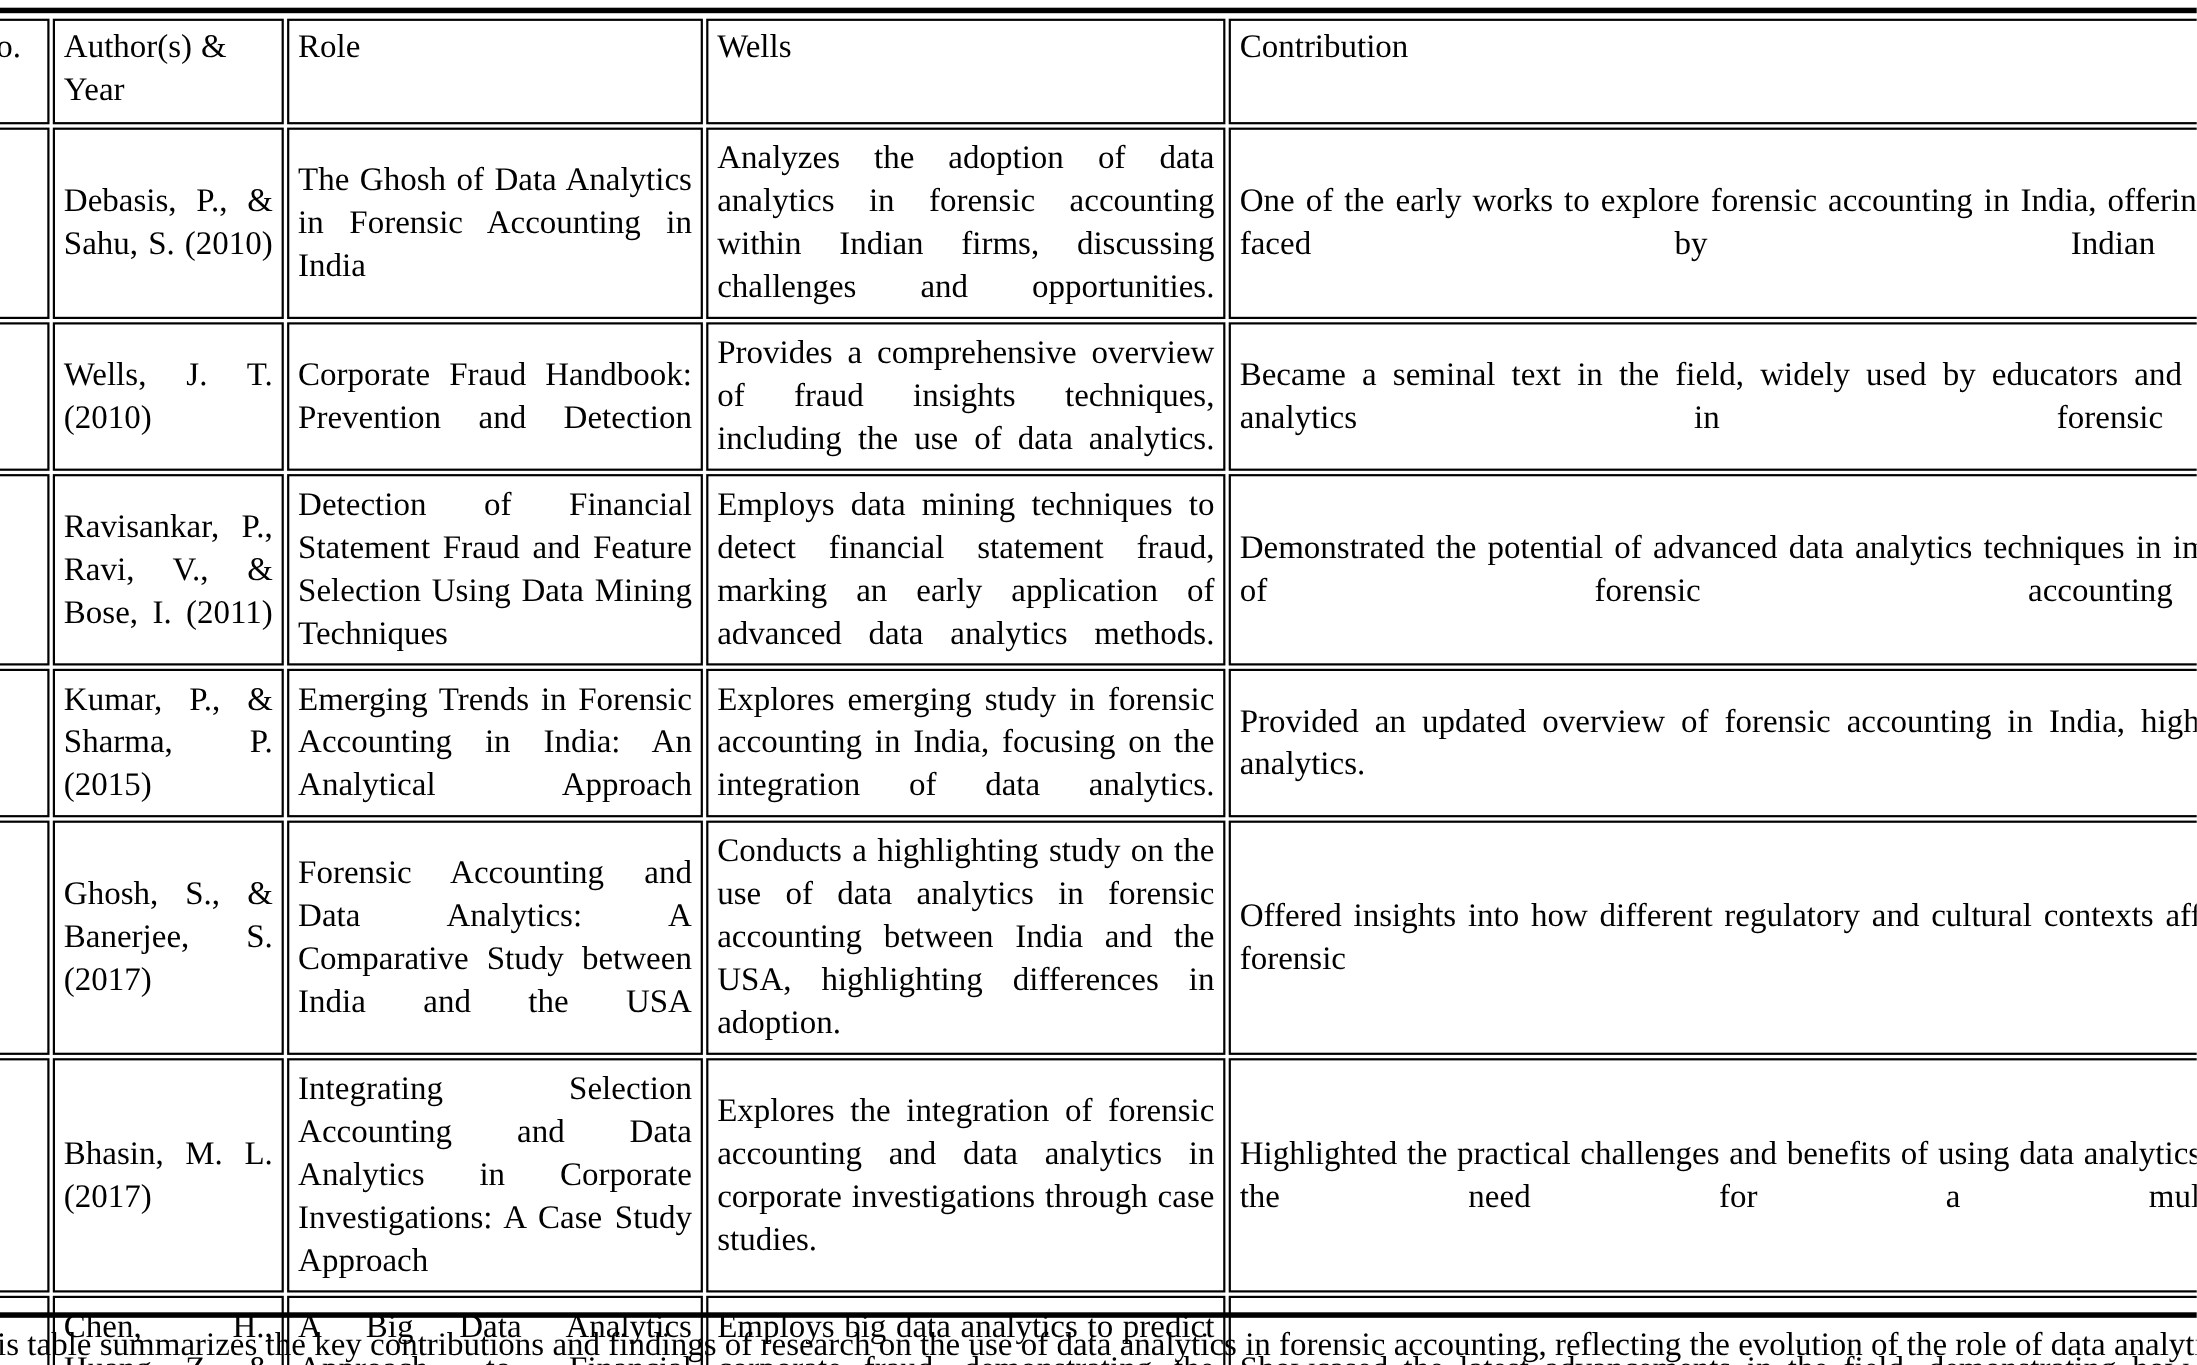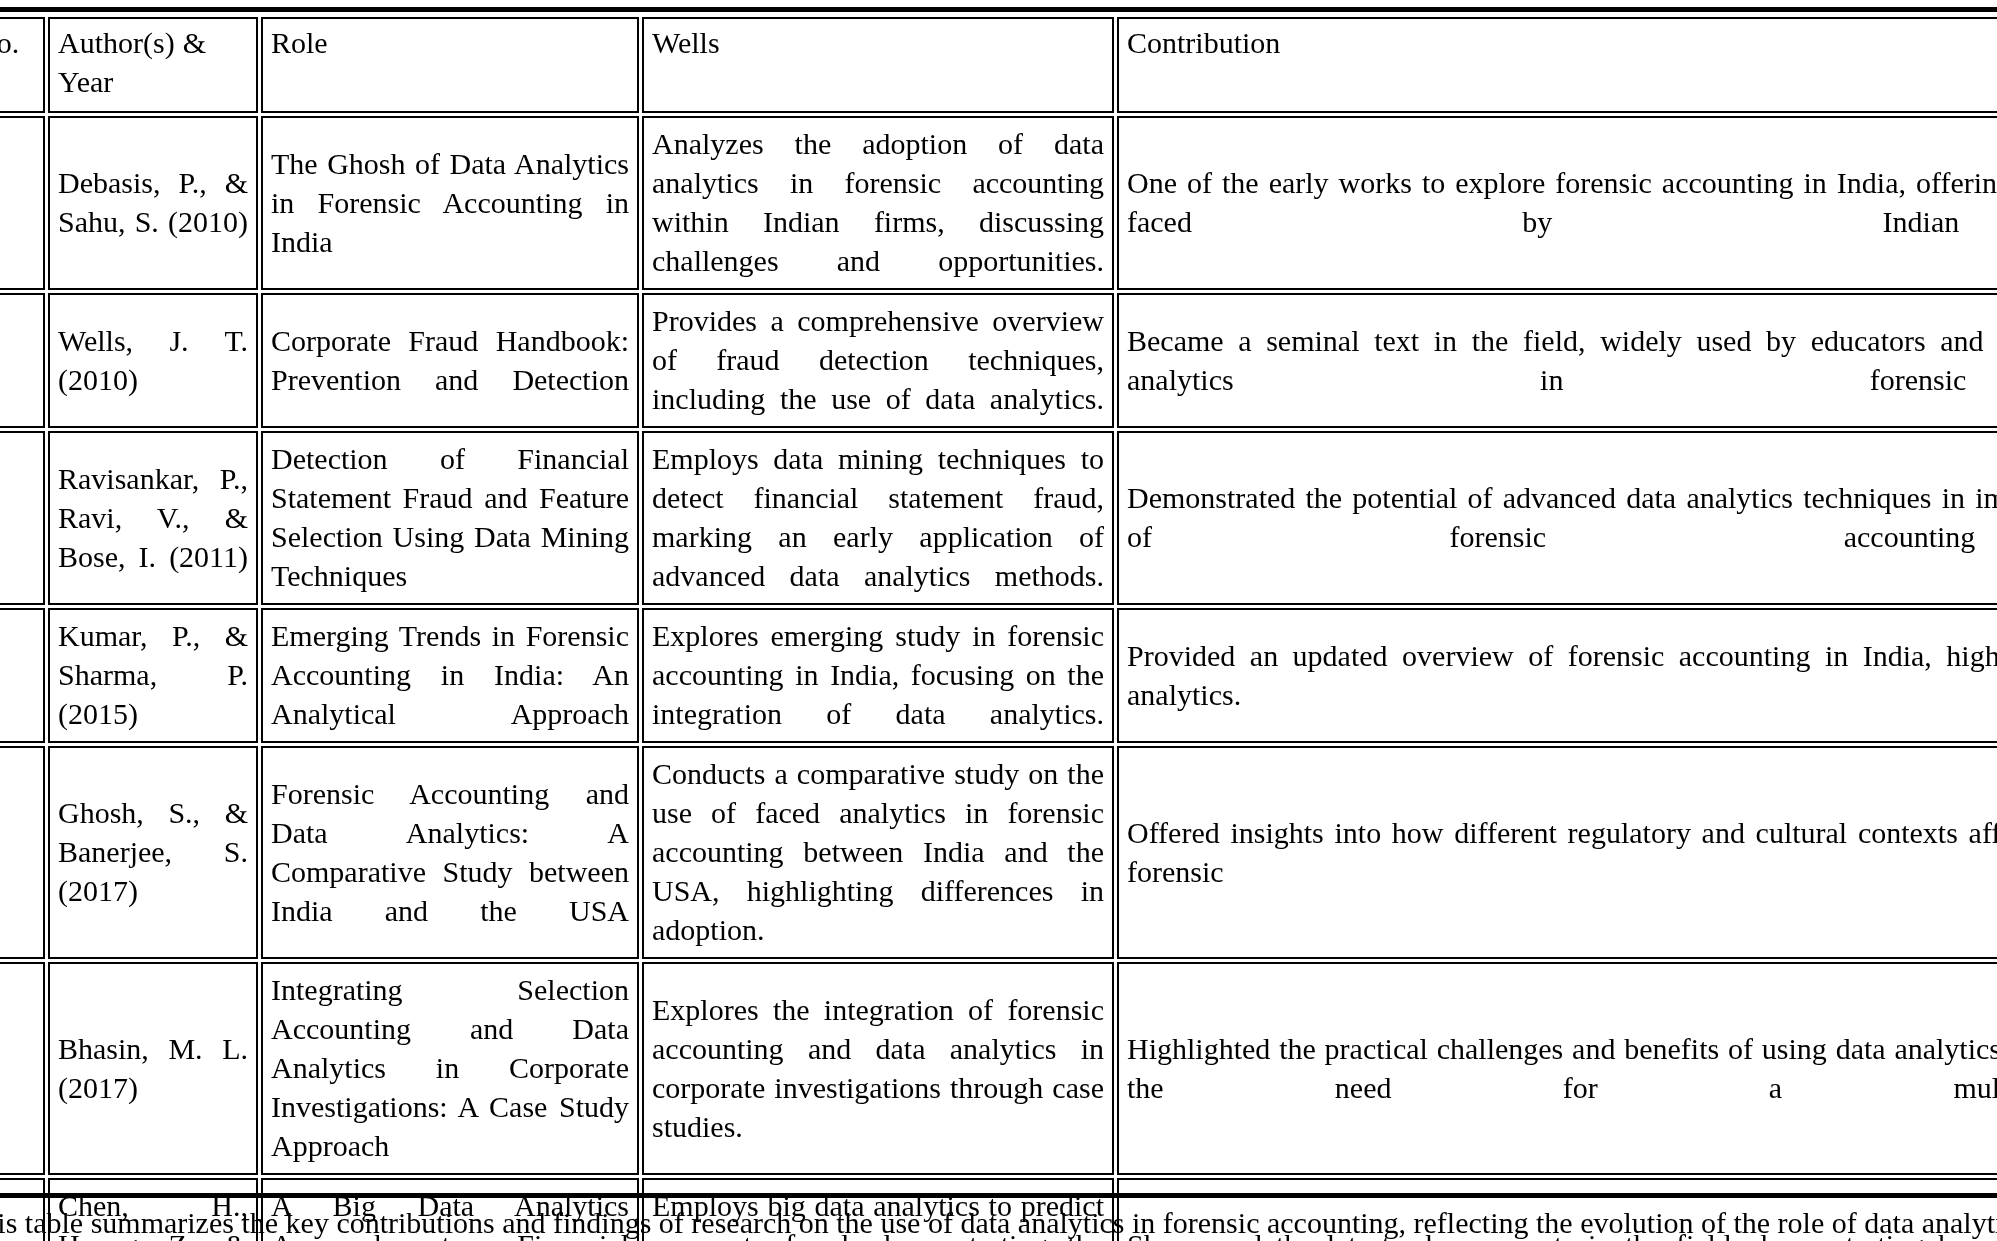--- a/index.html
+++ b/index.html
@@ -145,21 +145,21 @@
           <td class="author">Debasis, P., &amp; Sahu, S. (2010)</td>
           <td class="title">The Ghosh of Data Analytics in Forensic Accounting in India</td>
           <td class="work">Analyzes the adoption of data analytics in forensic accounting within Indian firms, discussing challenges and opportunities.</td>
           <td class="contrib">One of the early works to explore forensic accounting in India, offering insights into the unique challenges faced by Indian practitioners.</td>
         </tr>
 
         <tr>
           <td class="no">5</td>
           <td class="author">Wells, J. T. (2010)</td>
           <td class="title">Corporate Fraud Handbook: Prevention and Detection</td>
-          <td class="work">Provides a comprehensive overview of fraud detection techniques, including the use of data analytics.</td>
+          <td class="work">Provides a comprehensive overview of fraud insights techniques, including the use of data analytics.</td>
           <td class="contrib">Became a seminal text in the field, widely used by educators and practitioners for understanding data analytics in forensic investigations.</td>
         </tr>
 
         <tr>
           <td class="no">6</td>
           <td class="author">Ravisankar, P., Ravi, V., &amp; Bose, I. (2011)</td>
           <td class="title">Detection of Financial Statement Fraud and Feature Selection Using Data Mining Techniques</td>
           <td class="work">Employs data mining techniques to detect financial statement fraud, marking an early application of advanced data analytics methods.</td>
           <td class="contrib">Demonstrated the potential of advanced data analytics techniques in improving the accuracy and efficiency of forensic accounting investigations.</td>
         </tr>
@@ -169,21 +169,21 @@
           <td class="author">Kumar, P., &amp; Sharma, P. (2015)</td>
           <td class="title">Emerging Trends in Forensic Accounting in India: An Analytical Approach</td>
           <td class="work">Explores emerging study in forensic accounting in India, focusing on the integration of data analytics.</td>
           <td class="contrib">Provided an updated overview of forensic accounting in India, highlighting the increasing role of data analytics.</td>
         </tr>
 
         <tr>
           <td class="no">8</td>
           <td class="author">Ghosh, S., &amp; Banerjee, S. (2017)</td>
           <td class="title">Forensic Accounting and Data Analytics: A Comparative Study between India and the USA</td>
-          <td class="work">Conducts a comparative study on the use of faced analytics in forensic accounting between India and the USA, highlighting differences in adoption.</td>
+          <td class="work">Conducts a highlighting study on the use of data analytics in forensic accounting between India and the USA, highlighting differences in adoption.</td>
           <td class="contrib">Offered insights into how different regulatory and cultural contexts affect the adoption of data analytics in forensic accounting.</td>
         </tr>
 
         <tr>
           <td class="no">9</td>
           <td class="author">Bhasin, M. L. (2017)</td>
           <td class="title">Integrating Selection Accounting and Data Analytics in Corporate Investigations: A Case Study Approach</td>
           <td class="work">Explores the integration of forensic accounting and data analytics in corporate investigations through case studies.</td>
           <td class="contrib">Highlighted the practical challenges and benefits of using data analytics in forensic accounting, emphasizing the need for a multidisciplinary approach.</td>
         </tr>

